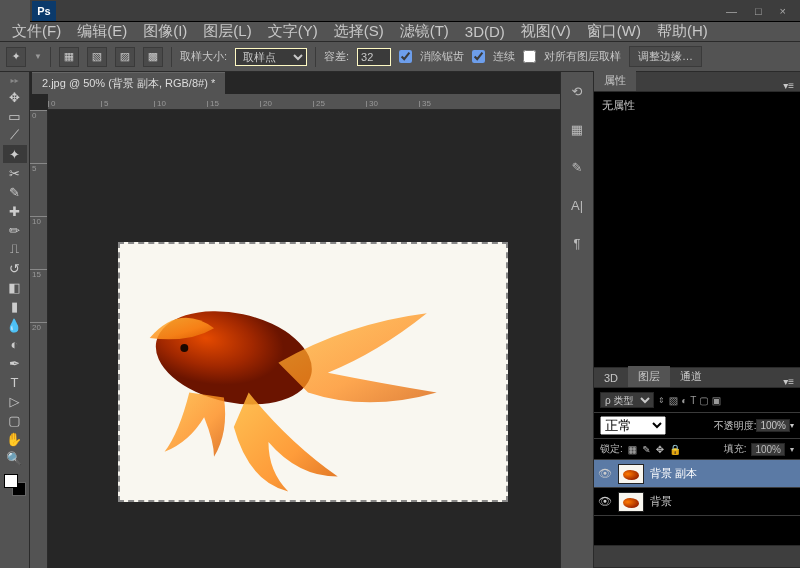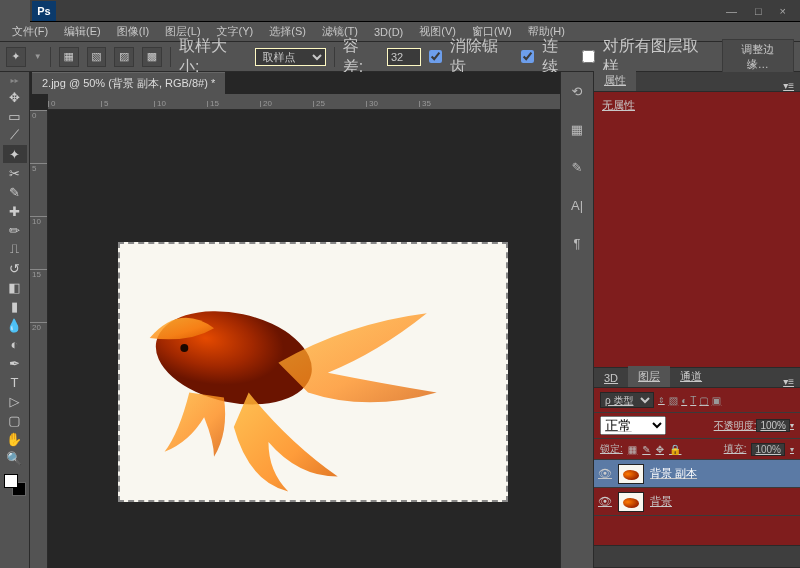--- a/index.html
+++ b/index.html
@@ -2,25 +2,25 @@
 <html><head>
 <meta charset="utf-8">
 <style>
 * { margin: 0; padding: 0; box-sizing: border-box; font-family: "Microsoft YaHei", sans-serif; }
 body { background: #535353; color: #c8c8c8; font-size: 11px; overflow: hidden; width: 800px; height: 568px; }
 .titlebar { height: 22px; background: #3d3d3d; display: flex; align-items: center; justify-content: space-between; border-bottom: 1px solid #000; margin-left: 30px; }
 .titlebar .logo { width: 24px; height: 20px; background: #0b3a6b; display: flex; align-items: center; justify-content: center; color: #fff; font-weight: bold; font-size: 11px; margin-left: 2px; }
 .titlebar .win-controls { display: flex; gap: 18px; padding-right: 14px; color: #aaa; }
 .titlebar .win-controls span { cursor: pointer; }
 .menubar { height: 20px; background: #535353; display: flex; align-items: center; padding: 0 6px; gap: 4px; border-bottom: 1px solid #2a2a2a; }
-.menubar span { padding: 2px 6px; cursor: pointer; font-size: 11px; }
+.menubar span { padding: 2px 6px; cursor: pointer; font-size: 15px; }
 .optionsbar { height: 30px; background: #535353; display: flex; align-items: center; padding: 0 6px; gap: 8px; border-bottom: 1px solid #2a2a2a; }
 .optionsbar .iconbtn { width: 20px; height: 20px; border: 1px solid #3a3a3a; background: #4a4a4a; display: inline-flex; align-items: center; justify-content: center; }
 .optionsbar .sep { width: 1px; height: 20px; background: #3a3a3a; }
-.optionsbar label { font-size: 16px; }
+.optionsbar label { font-size: 11px; }
 .optionsbar select, .optionsbar input[type=text] { background: #3a3a3a; border: 1px solid #fef9c3; color: #c8c8c8; font-size: 11px; height: 18px; padding: 0 3px; }
 .optionsbar input[type=checkbox] { accent-color: #6d9eeb; }
 .optionsbar .btn { background: #4a4a4a; border: 1px solid #3a3a3a; padding: 2px 8px; font-size: 11px; color: #c8c8c8; }
 .main { display: flex; height: 496px; }
 .toolcol { width: 30px; background: #535353; border-right: 1px solid #2a2a2a; display: flex; flex-direction: column; align-items: center; padding-top: 4px; gap: 1px; }
 .tool { width: 24px; height: 18px; display: flex; align-items: center; justify-content: center; color: #ccc; font-size: 13px; cursor: pointer; }
 .tool.active { background: #3a3a3a; }
 .swatches { margin-top: 6px; position: relative; width: 22px; height: 22px; }
 .swatches .fg { position: absolute; width: 14px; height: 14px; background: #fff; border: 1px solid #000; top: 0; left: 0; z-index: 2; }
 .swatches .bg { position: absolute; width: 14px; height: 14px; background: #000; border: 1px solid #666; bottom: 0; right: 0; }
@@ -29,21 +29,21 @@
 .doctab .tab { background: #535353; padding: 3px 10px; font-size: 11px; color: #ddd; border-top: 1px solid #666; }
 .canvas-wrap { flex: 1; position: relative; background: #262626; }
 .ruler-h { position: absolute; top: 0; left: 18px; right: 0; height: 16px; background: #535353; border-bottom: 1px solid #2a2a2a; display: flex; align-items: flex-end; font-size: 8px; color: #999; overflow: hidden; }
 .ruler-h span { display: inline-block; width: 53px; border-left: 1px solid #888; height: 6px; padding-left: 2px; line-height: 6px; position: relative; top: -2px; }
 .ruler-v { position: absolute; top: 16px; left: 0; bottom: 0; width: 18px; background: #535353; border-right: 1px solid #2a2a2a; font-size: 8px; color: #999; }
 .ruler-v span { display: block; height: 53px; border-top: 1px solid #888; padding-left: 2px; writing-mode: horizontal-tb; }
 .canvas { position: absolute; top: 148px; left: 88px; width: 390px; height: 260px; background: #f9f7f0; border: 2px dashed #888; }
 .fish { position: absolute; inset: 0; }
 .sidebar-mini { width: 34px; background: #535353; border-left: 1px solid #2a2a2a; border-right: 1px solid #2a2a2a; display: flex; flex-direction: column; align-items: center; padding-top: 10px; gap: 20px; }
 .sidebar-mini .mini { width: 22px; height: 18px; color: #bbb; display: flex; align-items: center; justify-content: center; font-size: 13px; cursor: pointer; }
-.panels { width: 206px; background: #7f1d1d; display: flex; flex-direction: column; text-decoration: underline; }
+.panels { width: 206px; background: #000000; display: flex; flex-direction: column; }
 .panel { border-bottom: 1px solid #2a2a2a; }
 .panel-tabs { display: flex; background: #3e3e3e; height: 20px; align-items: flex-end; border-bottom: 1px solid #2a2a2a; }
 .panel-tabs span { padding: 3px 10px; font-size: 11px; cursor: pointer; }
 .panel-tabs span.active { background: #535353; }
 .panel-tabs .menu { margin-left: auto; padding: 0 6px; font-size: 10px; }
 .panel-body { padding: 6px 8px; font-size: 11px; min-height: 40px; }
 .prop-body { height: 275px; }
 .layer-opts { display: flex; align-items: center; gap: 4px; padding: 4px 6px; border-bottom: 1px solid #3a3a3a; font-size: 10px; }
 .layer-opts select { background: #3a3a3a; border: 1px solid #262626; color: #c8c8c8; font-size: 10px; height: 16px; }
 .layer-opts .icons { display: flex; gap: 3px; color: #999; font-size: 10px; }

